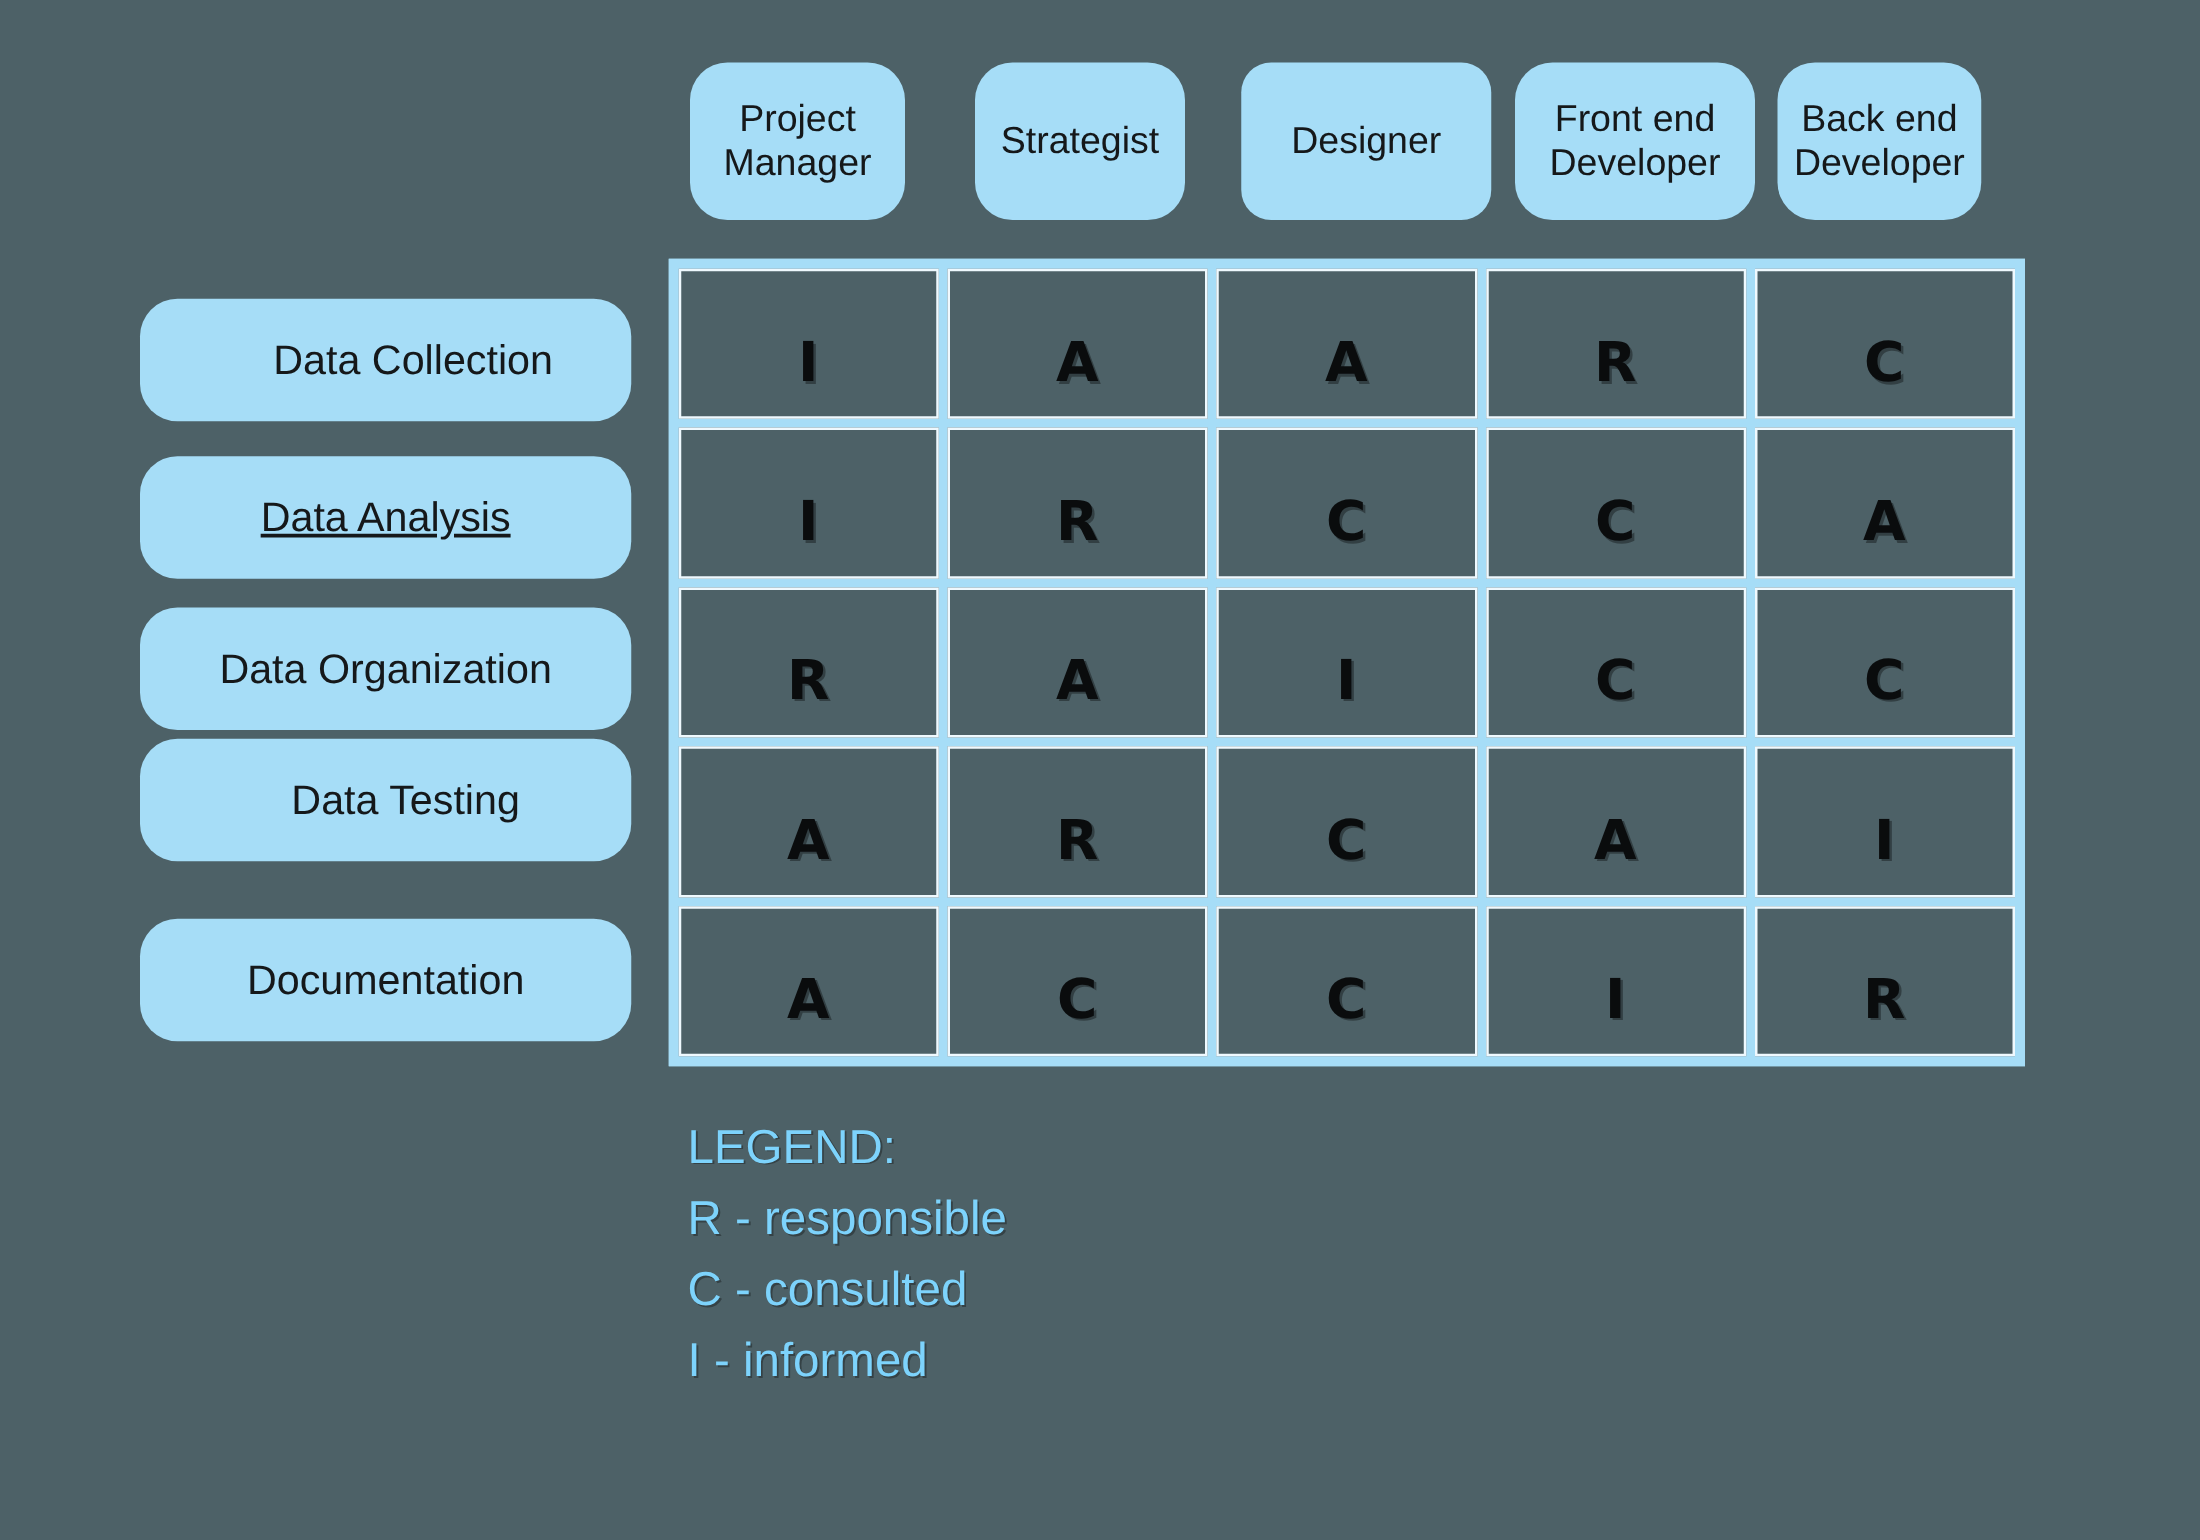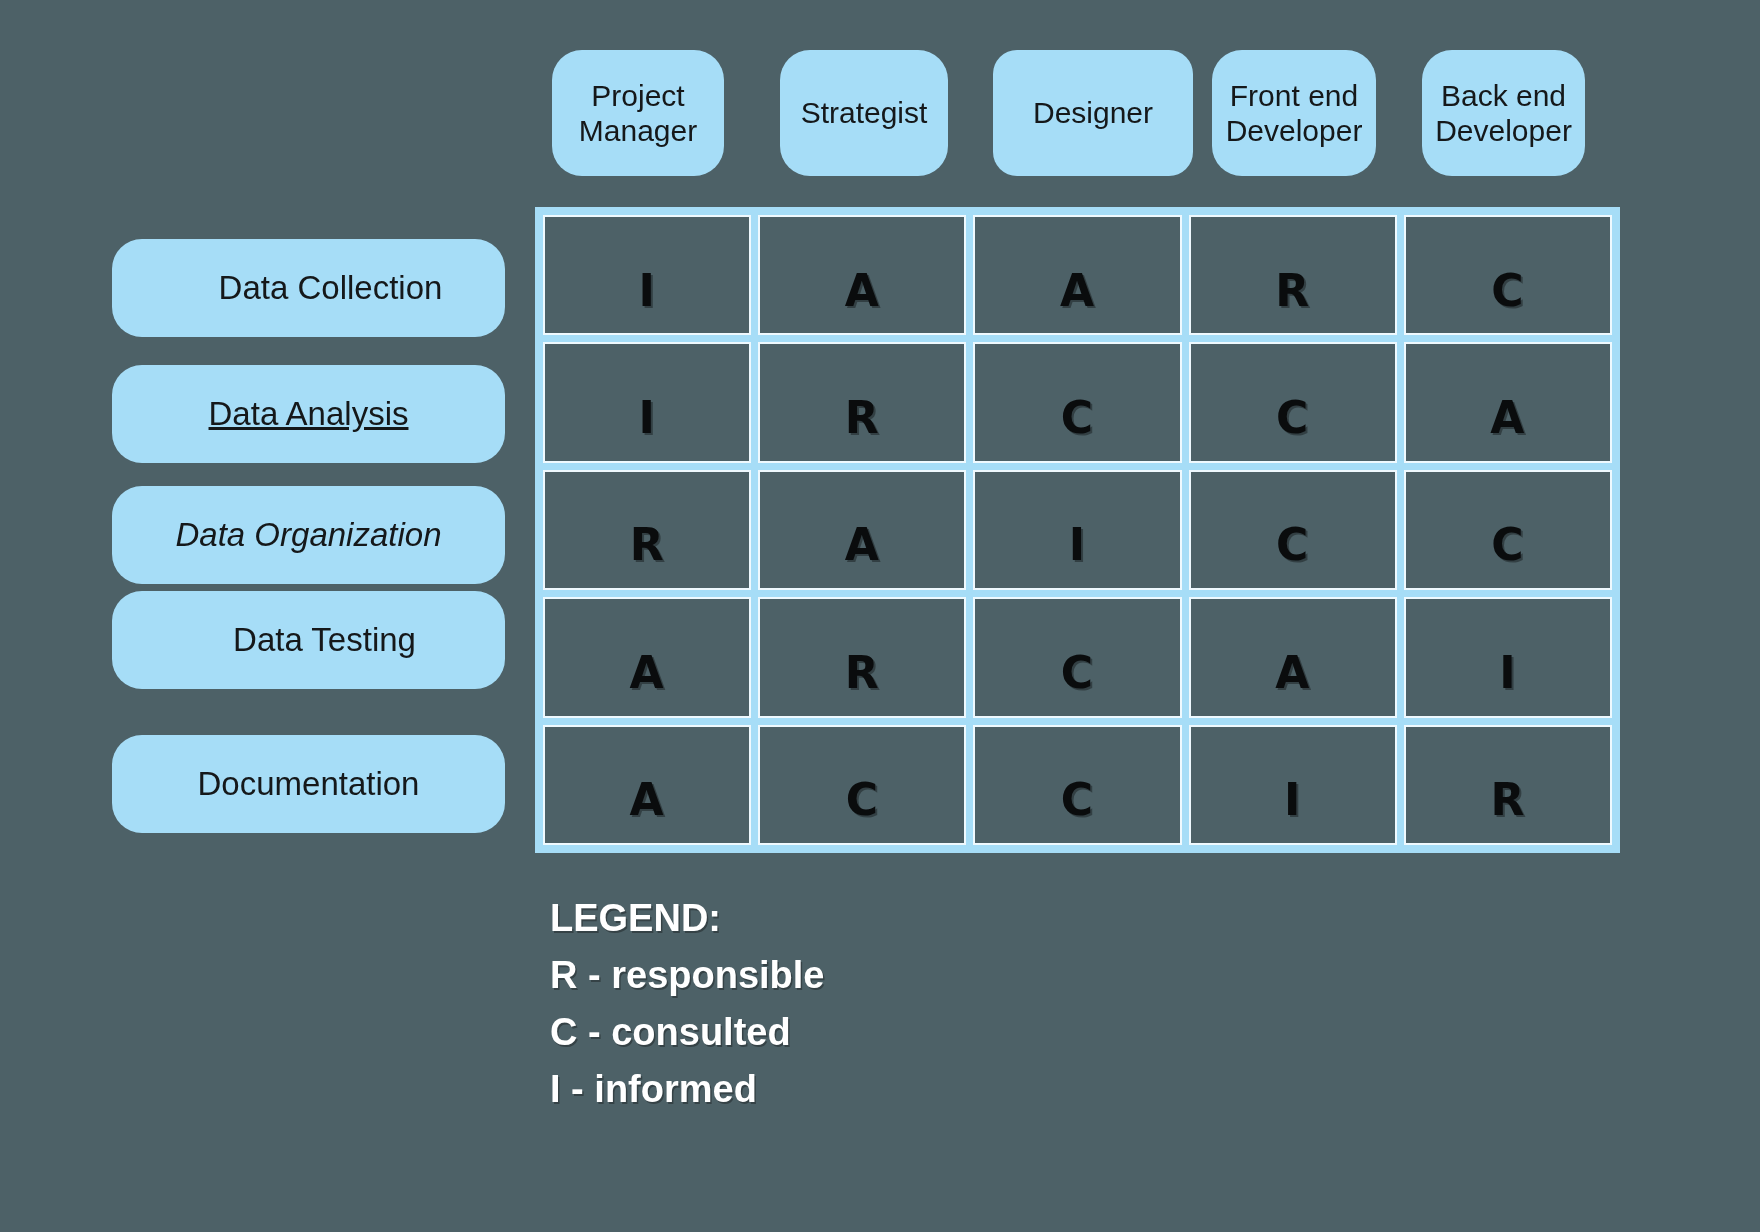--- a/index.html
+++ b/index.html
@@ -34,54 +34,54 @@
   .cell{
     background:#4D6167;border:2px solid #EFF9FE;box-sizing:border-box;
     display:flex;align-items:center;justify-content:center;
     padding-top:30px;
     font-family:"DejaVu Sans",sans-serif;
     font-size:44px;font-weight:800;letter-spacing:1px;color:#0a0c0d;
     text-shadow:2px 2px 0 rgba(0,0,0,0.35);
   }
   
   .legend{
-    position:absolute;left:550px;top:890px;color:#ffffff;
-    font-size:38px;font-weight:700;
+    position:absolute;left:550px;top:890px;color:#7dd3fc;
+    font-size:38px;font-weight:400;
     text-shadow:1.5px 1.5px 0 rgba(10,10,10,0.35);
   }
   .legend-line{height:57px;display:flex;align-items:center;white-space:pre;}
 </style>
 </head>
 <body>
 
 <div class="stage">
 
   <div class="hbox" style="left:552px;width:172px;">
     <span>Project Manager</span>
   </div>
   <div class="hbox" style="left:780px;width:168px;">
     <span>Strategist</span>
   </div>
   <div class="hbox" style="left:993px;width:200px;border-radius:24px;">
     <span>Designer</span>
   </div>
-  <div class="hbox" style="left:1212px;width:164px;">
+  <div class="hbox" style="left:1212px;width:192px;">
     <span>Front end Developer</span>
   </div>
   <div class="hbox" style="left:1422px;width:163px;text-align:center;">
     <span>Back end Developer</span>
   </div>
 
   <div class="rlabel" style="top:239px;padding-left:44px;">
     <span>Data Collection</span>
   </div>
   <div class="rlabel" style="top:365px;text-decoration:underline;">
     <span>Data Analysis</span>
   </div>
-  <div class="rlabel" style="top:486px;font-style:italic;">
+  <div class="rlabel" style="top:486px;">
     <span>Data Organization</span>
   </div>
   <div class="rlabel" style="top:591px;padding-left:32px;">
     <span>Data Testing</span>
   </div>
   <div class="rlabel" style="top:735px;">
     <span>Documentation</span>
   </div>
 
   <div class="grid">

